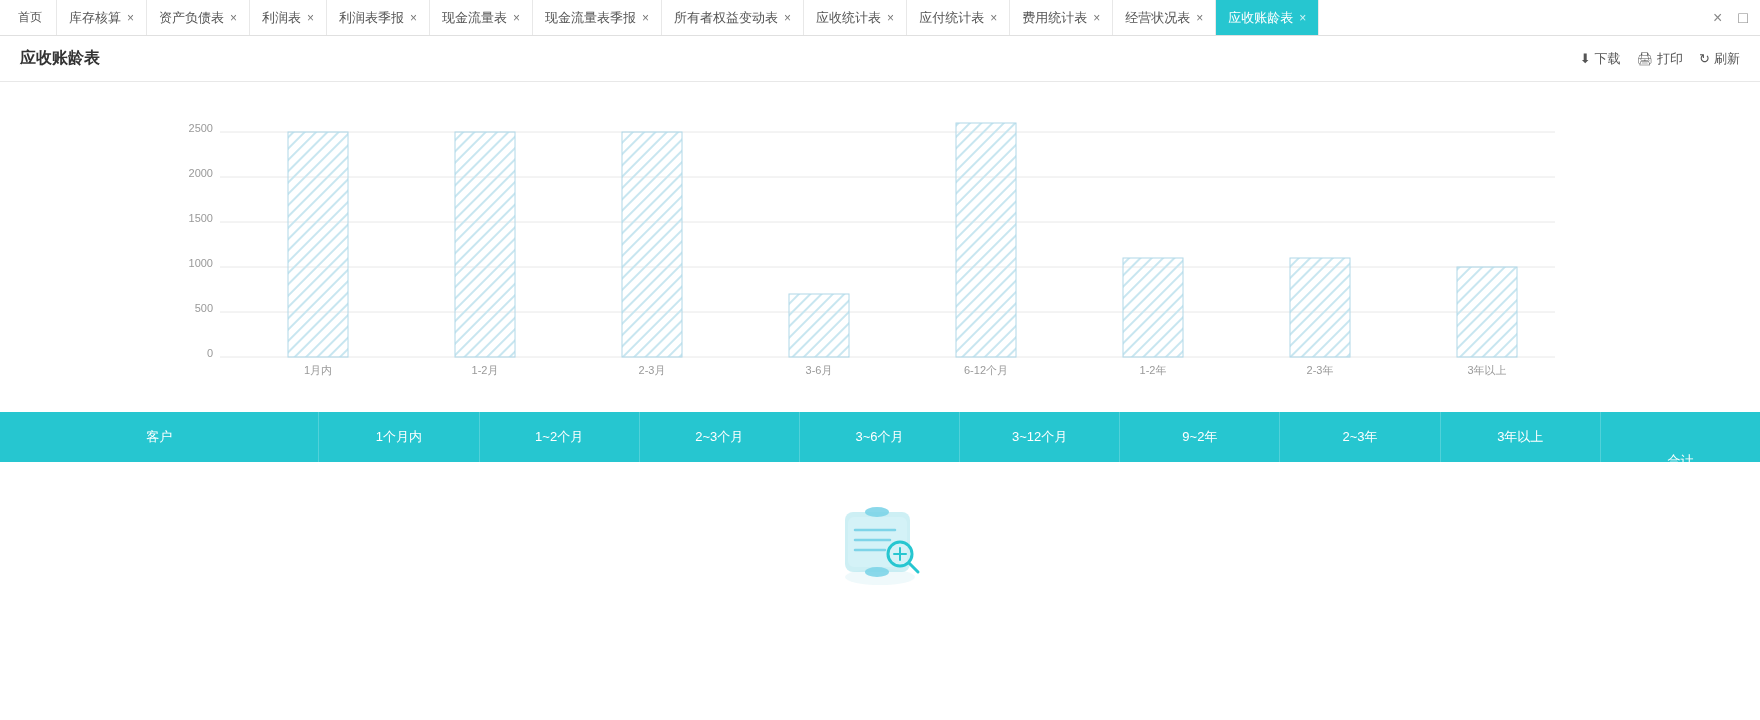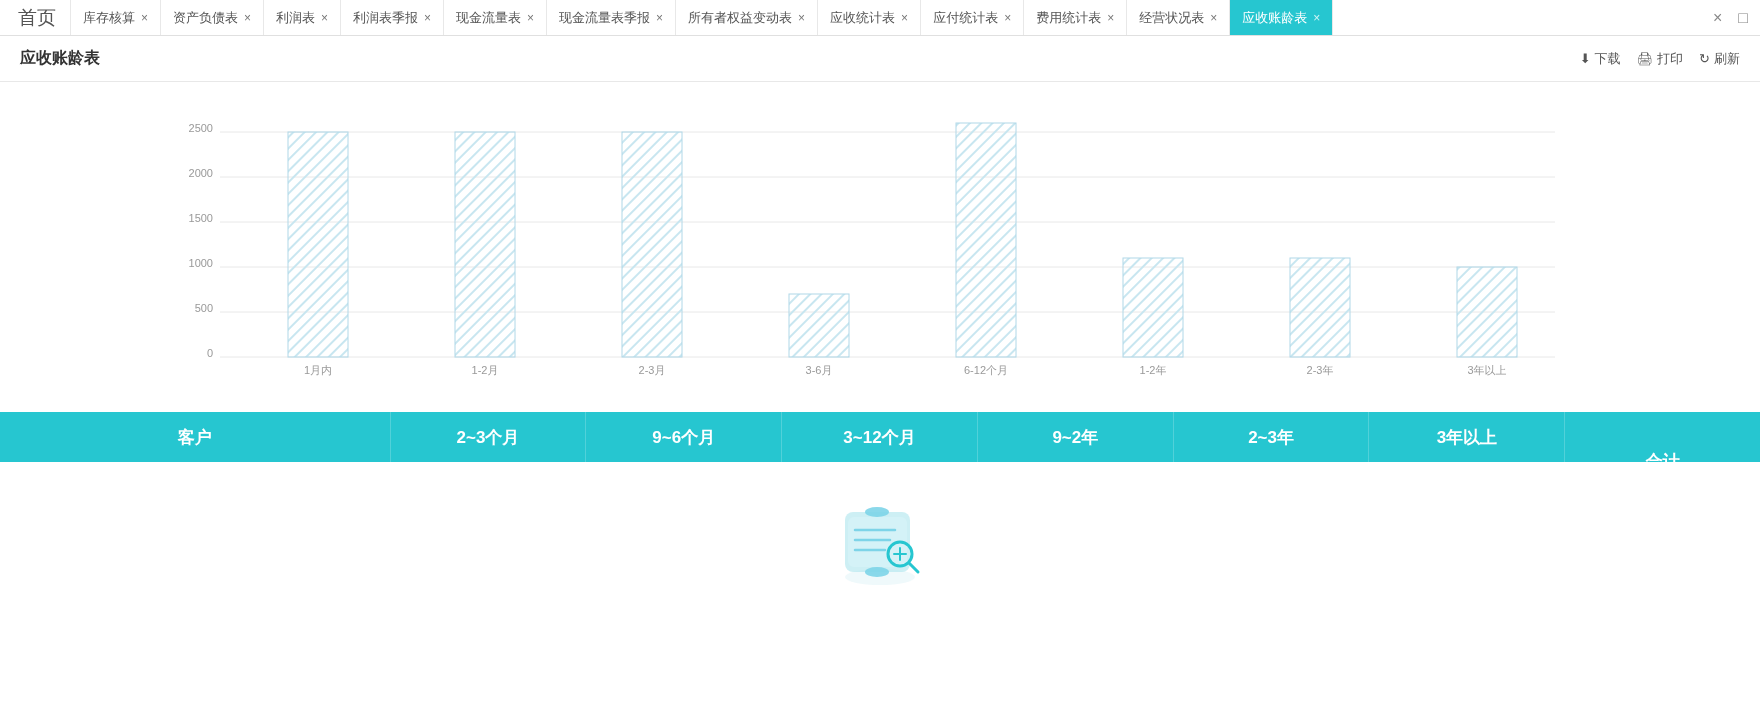--- a/index.html
+++ b/index.html
@@ -37,21 +37,21 @@
     .tab-item .tab-close {
       margin-left: 6px;
       font-size: 12px;
       color: inherit;
       opacity: 0.8;
       cursor: pointer;
     }
     .tab-item.active .tab-close { color: #fff; }
     .tab-home {
       padding: 0 14px;
-      font-size: 19px;
+      font-size: 12px;
       color: #555;
       cursor: pointer;
       border-right: 1px solid #e8e8e8;
       height: 36px;
       display: inline-flex;
       align-items: center;
     }
     .tab-bar-end {
       margin-left: auto;
       display: flex;
@@ -116,22 +116,22 @@
       background: #26c6d0;
       display: flex;
       height: 50px;
     }
     .table-header-cell {
       flex: 1;
       display: flex;
       align-items: center;
       justify-content: center;
       color: #fff;
-      font-size: 17px;
-      font-weight: 700;
+      font-size: 13px;
+      font-weight: 400;
       border-right: 1px solid rgba(255,255,255,0.2);
     }
     .table-header-cell:first-child { flex: 2; }
     .table-header-cell:last-child { border-right: none; margin-top: 48px; }
 
     
     .empty-state {
       display: flex;
       flex-direction: column;
       align-items: center;
@@ -242,22 +242,24 @@
       <text x="1145" y="272" font-size="11" fill="#999" text-anchor="middle">2-3年</text>
 
       <rect x="1282" y="165" width="60" height="90" class="hatch-bar"></rect>
       <text x="1312" y="272" font-size="11" fill="#999" text-anchor="middle">3年以上</text>
 
     </svg>
   </div>
 
   <div class="table-header" id="table-header-row">
   <div class="table-header-cell">客户</div>
+      <div class="table-header-cell">1个月内</div>
+      <div class="table-header-cell">1~2个月</div>
       <div class="table-header-cell">2~3个月</div>
-      <div class="table-header-cell">9~6个月</div>
+      <div class="table-header-cell">3~6个月</div>
       <div class="table-header-cell">3~12个月</div>
       <div class="table-header-cell">9~2年</div>
       <div class="table-header-cell">2~3年</div>
       <div class="table-header-cell">3年以上</div>
       <div class="table-header-cell">合计</div>
     </div>
 
   <div class="empty-state">
     <svg class="empty-icon" viewBox="0 0 120 100">
 

